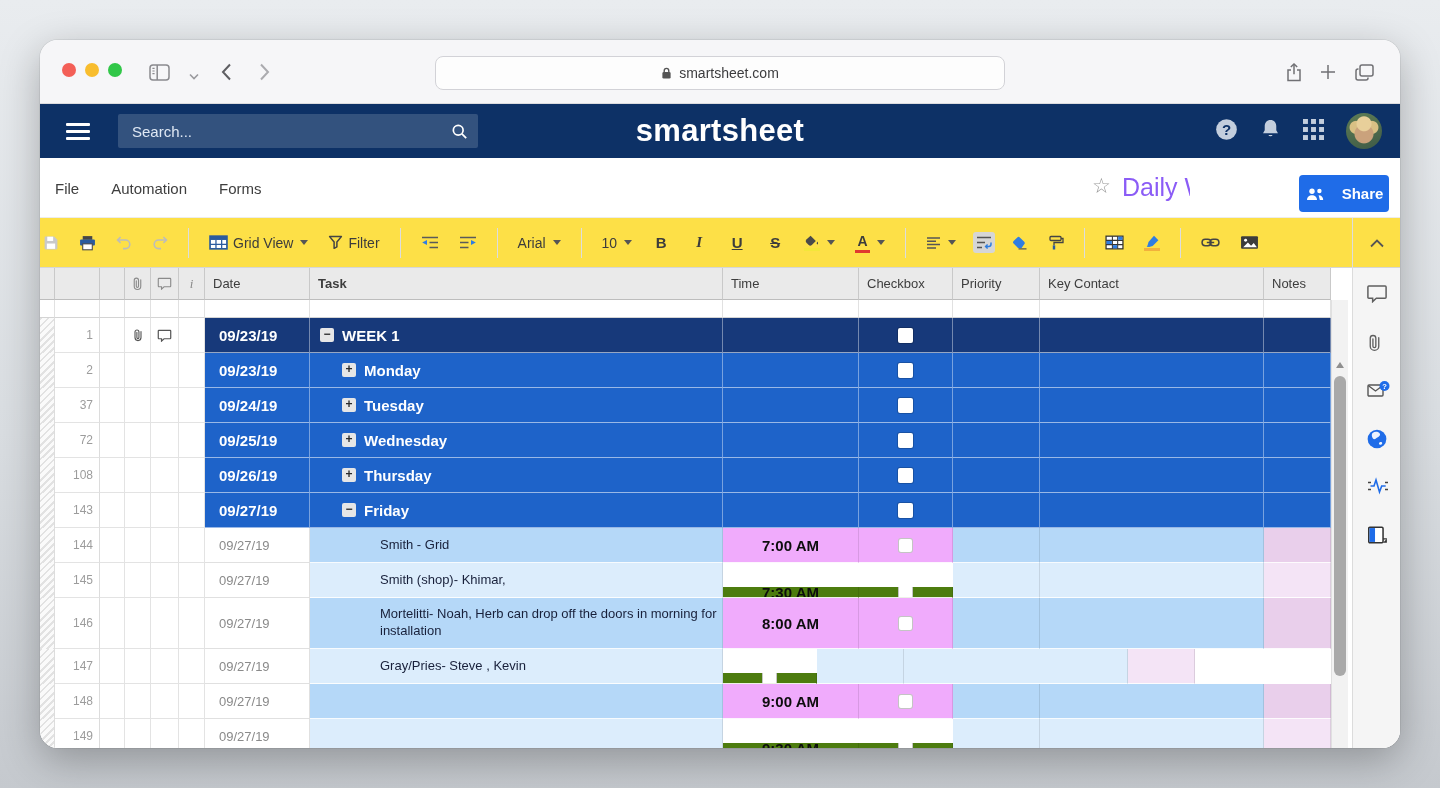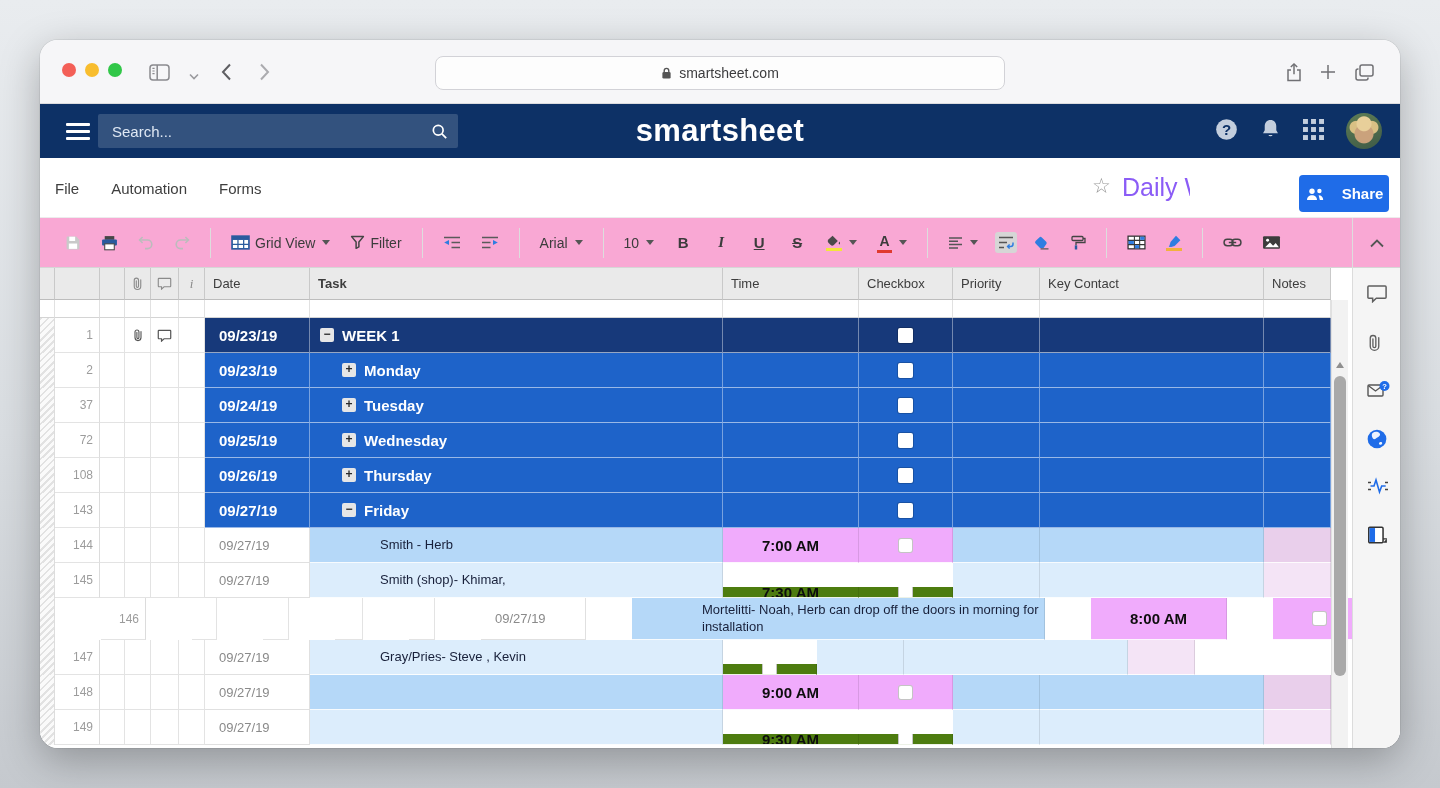--- a/index.html
+++ b/index.html
@@ -23,21 +23,21 @@
     position:absolute; left:395px; top:16px; width:570px; height:34px;
     background:#fdfdfd; border:1px solid #d2d2d7; border-radius:8px;
     display:flex; align-items:center; justify-content:center; gap:7px;
     color:#3c3c3e; font-size:14px;
   }
   
   .appnav{ position:absolute; left:0; top:64px; right:0; height:54px; background:#0d3166; display:flex; align-items:center; }
   .hamburger{ width:24px; margin-left:26px; cursor:pointer; }
   .hamburger span{ display:block; height:3px; background:#fff; margin:4px 0; border-radius:1px; }
   .searchbox{
-    margin-left:8px; width:360px; height:34px; background:rgba(255,255,255,.16);
+    margin-left:28px; width:360px; height:34px; background:rgba(255,255,255,.16);
     border-radius:2px; display:flex; align-items:center; padding:0 10px 0 14px;
   }
   .searchbox input{
     flex:1; background:transparent; border:none; outline:none; color:#fff; font-size:15px;
   }
   .searchbox input::placeholder{ color:#dfe8f4; opacity:1; }
   .logo{
     position:absolute; left:50%; transform:translateX(-50%);
     color:#fff; font-size:31px; font-weight:600; letter-spacing:.3px;
   }
@@ -57,43 +57,43 @@
   .menu-item{ cursor:pointer; }
   .star{ position:absolute; left:1052px; top:16px; font-size:21px; color:#9a9a9a; }
   .sheet-title{ position:absolute; left:1082px; top:15px; width:68px; overflow:hidden; white-space:nowrap; font-size:25px; color:#8b5cf6; }
   .share-btn{
     position:absolute; right:11px; top:17px; width:90px; height:37px; background:#1f6ce8; color:#fff;
     border:none; border-radius:4px; font-size:15px; font-weight:700;
     display:flex; align-items:center; justify-content:center; gap:17px; cursor:pointer;
   }
   
   .ribbon{
-    position:absolute; left:0; top:178px; right:0; height:50px; background:#f9a8d4;
-    border-bottom:1px solid #d6d6d6; display:flex; align-items:center; padding-left:22px; gap:14px;
+    position:absolute; left:0; top:178px; right:0; height:50px; background:#fde047;
+    border-bottom:1px solid #d6d6d6; display:flex; align-items:center; gap:14px;
   }
   .tbtn{ display:flex; align-items:center; gap:5px; color:#3c3c3c; font-size:14px; cursor:pointer; padding:4px 3px; border-radius:3px; }
   .tbtn.active{ background:#d6d6d6; }
   .tsep{ width:1px; height:30px; background:#ddd; margin:0 3px; }
   .caret{ width:0; height:0; border-left:4px solid transparent; border-right:4px solid transparent; border-top:5px solid #555; margin-left:2px; }
   .fmt{ font-size:15px; font-weight:700; color:#3c3c3c; width:18px; text-align:center; }
   .colorstack{ display:flex; flex-direction:column; align-items:center; gap:1px; }
   .ylbar{ width:16px; height:3px; background:#f3e63a; } .rdbar{ width:15px; height:3px; background:#e03a2f; } .orbar{ width:16px; height:3px; background:#f2b13c; }
   .collapse{ position:absolute; right:0; top:0; width:48px; height:50px; border-left:1px solid #ddd; display:flex; align-items:center; justify-content:center; cursor:pointer; }
   
   .gridarea{ position:absolute; left:0; top:228px; right:0; bottom:0; background:#fff; }
   .c{ flex:none; display:flex; align-items:center; overflow:hidden; }
   .w-hatch{width:15px}.w-num{width:45px}.w-sel{width:25px}.w-clip{width:26px}.w-com{width:28px}.w-info{width:26px}
   .w-date{width:105px}.w-task{width:413px}.w-time{width:136px}.w-cb{width:94px}.w-pri{width:87px}.w-kc{width:224px}.w-notes{width:67px}
   .ghead{ display:flex; height:32px; }
   .ghead .c{ background:#eaeaea; border-right:1px solid #c9c9c9; border-bottom:1px solid #bdbdbd; color:#3d3d3d; font-size:13px; padding-left:8px; }
   .ghead .ctr{ justify-content:center; padding-left:0; color:#8a8a8a; }
   .ghead .bold{ font-weight:700; }
   .hatch{ background:repeating-linear-gradient(135deg,#e2e2e2 0 2px,#fafafa 2px 5px); border-right:1px solid #ddd; }
   .grow{ display:flex; height:35px; }
-  .grow.tall{ height:42px;gap:46px; }
+  .grow.tall{ height:51px; }
   .grow.partial{ height:18px; }
   .partial .c{ background:#fff; border-right:1px solid #e1e1e1; border-bottom:1px solid #d4d4d4; }
   .numcell{ background:#fff; justify-content:flex-end; padding-right:6px; font-size:12px; color:#9c9c9c; border-right:1px solid #dcdcdc; border-bottom:1px solid #e3e3e3; }
   .white{ background:#fff; border-right:1px solid #e3e3e3; border-bottom:1px solid #e3e3e3; }
   .ctr{ justify-content:center; }
   .row-ind{ color:#555; }
   .cell-date{ padding-left:14px; border-right:1px solid #e0e0e0; border-bottom:1px solid #e0e0e0; }
   .cell-task,.cell-time,.cell-cb,.cell-pri,.cell-kc,.cell-notes{ border-right:1px solid rgba(0,0,0,.10); border-bottom:1px solid rgba(255,255,255,.9); }
   .r-week .cell-date,.r-week .cell-task,.r-week .cell-time,.r-week .cell-cb,.r-week .cell-pri,.r-week .cell-kc,.r-week .cell-notes{ background:#17397a; border-right:1px solid rgba(255,255,255,.4); border-bottom:1px solid rgba(255,255,255,.55); }
   .r-day .cell-date,.r-day .cell-task,.r-day .cell-time,.r-day .cell-cb,.r-day .cell-pri,.r-day .cell-kc,.r-day .cell-notes{ background:#1e63c9; border-right:1px solid rgba(255,255,255,.4); border-bottom:1px solid rgba(255,255,255,.55); }
@@ -654,21 +654,21 @@
       
     </div>
     <div class="c w-com white ctr row-ind ind-com">
       
     </div>
     <div class="c w-info white"></div>
     <div class="c w-date cell-date">
             <span class="dt">09/27/19</span>
           </div>
     <div class="c w-task cell-task">
-            <span class="task-label">Smith - Herb</span>
+            <span class="task-label">Smith - Grid</span>
           </div>
     <div class="c w-time cell-time">
             <span class="time-label">7:00 AM</span>
           </div>
     <div class="c w-cb cell-cb">
             <span class="checkbox"></span>
           </div>
     <div class="c w-pri cell-pri"></div>
     <div class="c w-kc cell-kc"></div>
     <div class="c w-notes cell-notes"></div>

